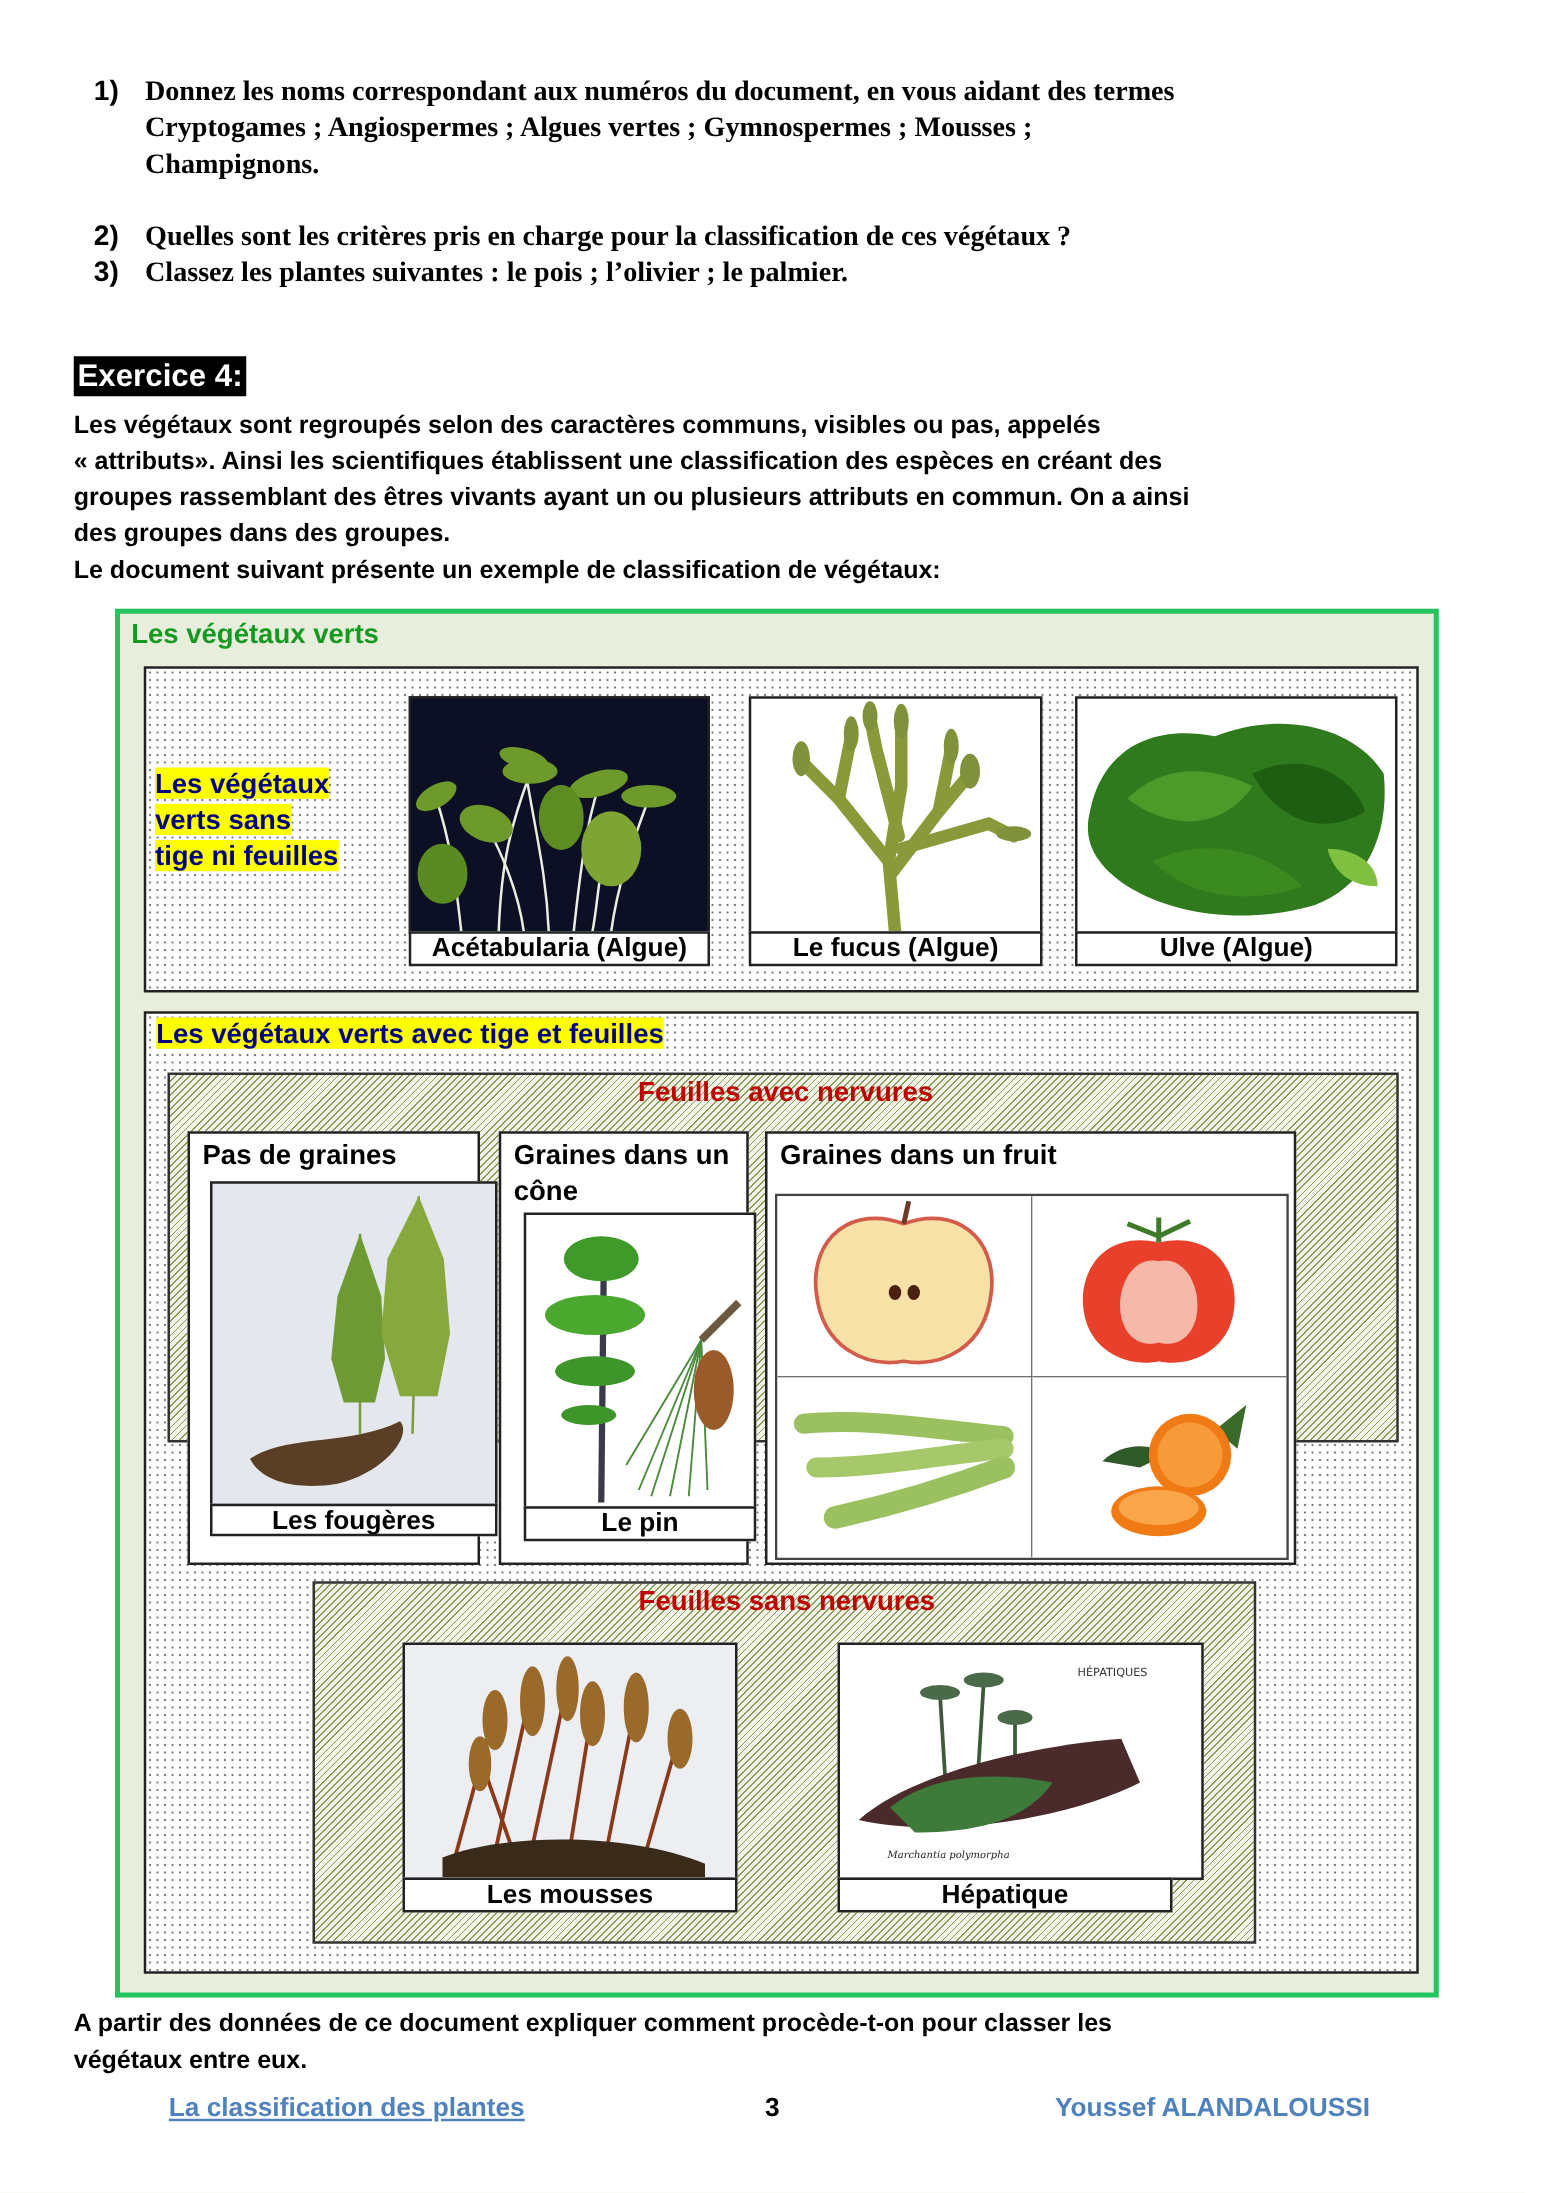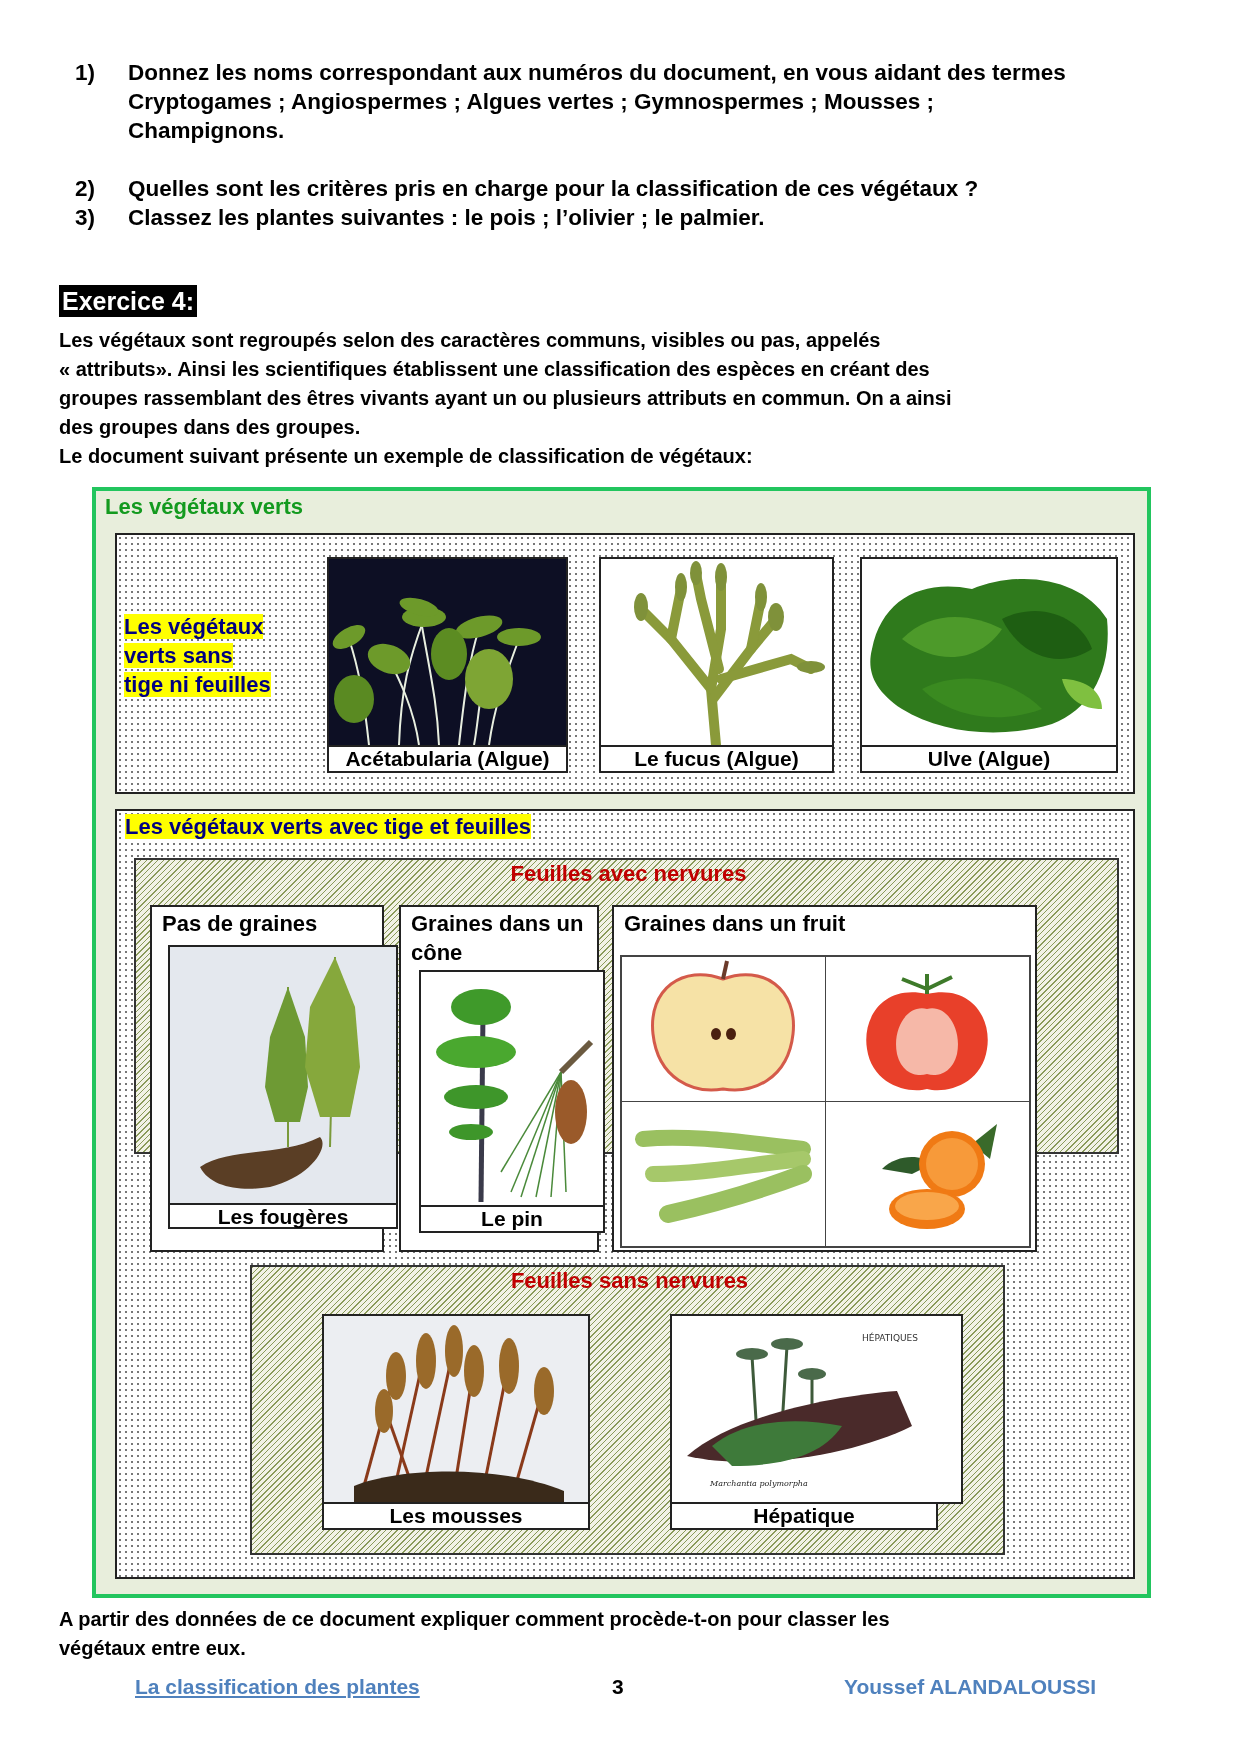--- a/index.html
+++ b/index.html
@@ -1,21 +1,21 @@
 <!DOCTYPE html>
 <html><head>
 <meta charset="utf-8">
 <style>
   html, body { margin: 0; padding: 0; background: #ffffff; }
   body { width: 1240px; height: 1754px; position: relative; overflow: hidden;
          font-family: "Liberation Sans", sans-serif; color: #000; }
   .abs { position: absolute; }
   .q { font-weight: bold; font-size: 22.5px; line-height: 29px; }
   .q .num { position: absolute; left: 75px; width: 35px; }
-  .q .txt { position: absolute; left: 128px; width: 1060px; }
+  .q .txt { position: absolute; left: 116px; width: 1060px; font-family: Liberation Serif, serif; }
   .heading { left: 59px; top: 285px; height: 32px; background: #000; color: #fff;
              font-weight: bold; font-size: 25px; line-height: 32px; padding: 0 3px; }
   .para { left: 59px; top: 326px; width: 1130px; font-weight: bold; font-size: 20px; line-height: 29px; }
   .outer { left: 92px; top: 487px; width: 1059px; height: 1111px; background: #e8eedc;
            border: 4px solid #22c55e; box-sizing: border-box; }
   .dotted { background-color: #ffffff;
             background-image: radial-gradient(#777 0.9px, transparent 1.2px);
             background-size: 6px 6px; border: 2px solid #222; box-sizing: border-box; }
   .hatched { background-color: #f2f2e6;
              background-image: repeating-linear-gradient(-45deg, #8a9a5a 0 1px, transparent 1px 4px);

